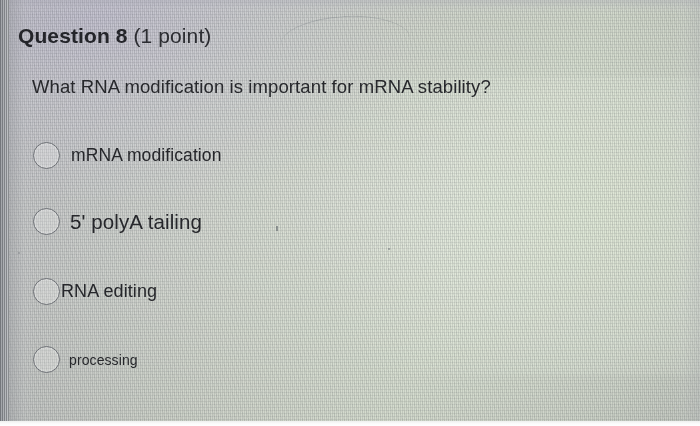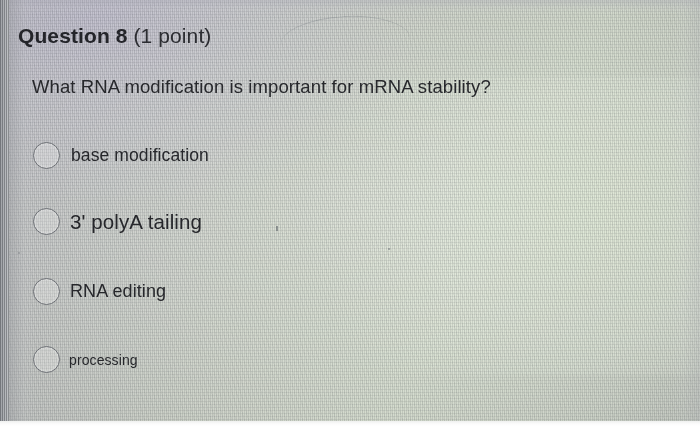--- a/index.html
+++ b/index.html
@@ -188,21 +188,21 @@
     margin-left: 11px;
     color: #26272b;
     white-space: nowrap;
     letter-spacing: 0.1px;
   }
   .opt-0 { top: 142px; }
   .opt-0 .opt-label { font-size: 17.5px; }
   .opt-1 { top: 208px; }
   .opt-1 .opt-label { font-size: 20.5px; margin-left: 10px; }
   .opt-2 { top: 278px; }
-  .opt-2 .opt-label { font-size: 18px; margin-left: 10px; }
+  .opt-2 .opt-label { font-size: 18px; margin-left: 1px; }
   .opt-3 { top: 346px; }
   .opt-3 .opt-label { font-size: 14px; margin-left: 9px; }
 
   
   .content {
     filter: blur(0.18px);
   }
 </style>
 </head>
 <body>
@@ -225,26 +225,26 @@
 
     <div class="q-header">
       <span class="q-strong">Question 8</span>
       <span class="q-points">(1 point)</span>
     </div>
 
     <div class="q-text">What RNA modification is important for mRNA stability?</div>
 
     <div class="option opt-0">
       <span class="radio"></span>
-      <span class="opt-label">base modification</span>
+      <span class="opt-label">mRNA modification</span>
     </div>
 
     <div class="option opt-1">
       <span class="radio"></span>
-      <span class="opt-label">3' polyA tailing</span>
+      <span class="opt-label">5' polyA tailing</span>
     </div>
 
     <div class="option opt-2">
       <span class="radio"></span>
       <span class="opt-label">RNA editing</span>
     </div>
 
     <div class="option opt-3">
       <span class="radio"></span>
       <span class="opt-label">processing</span>

